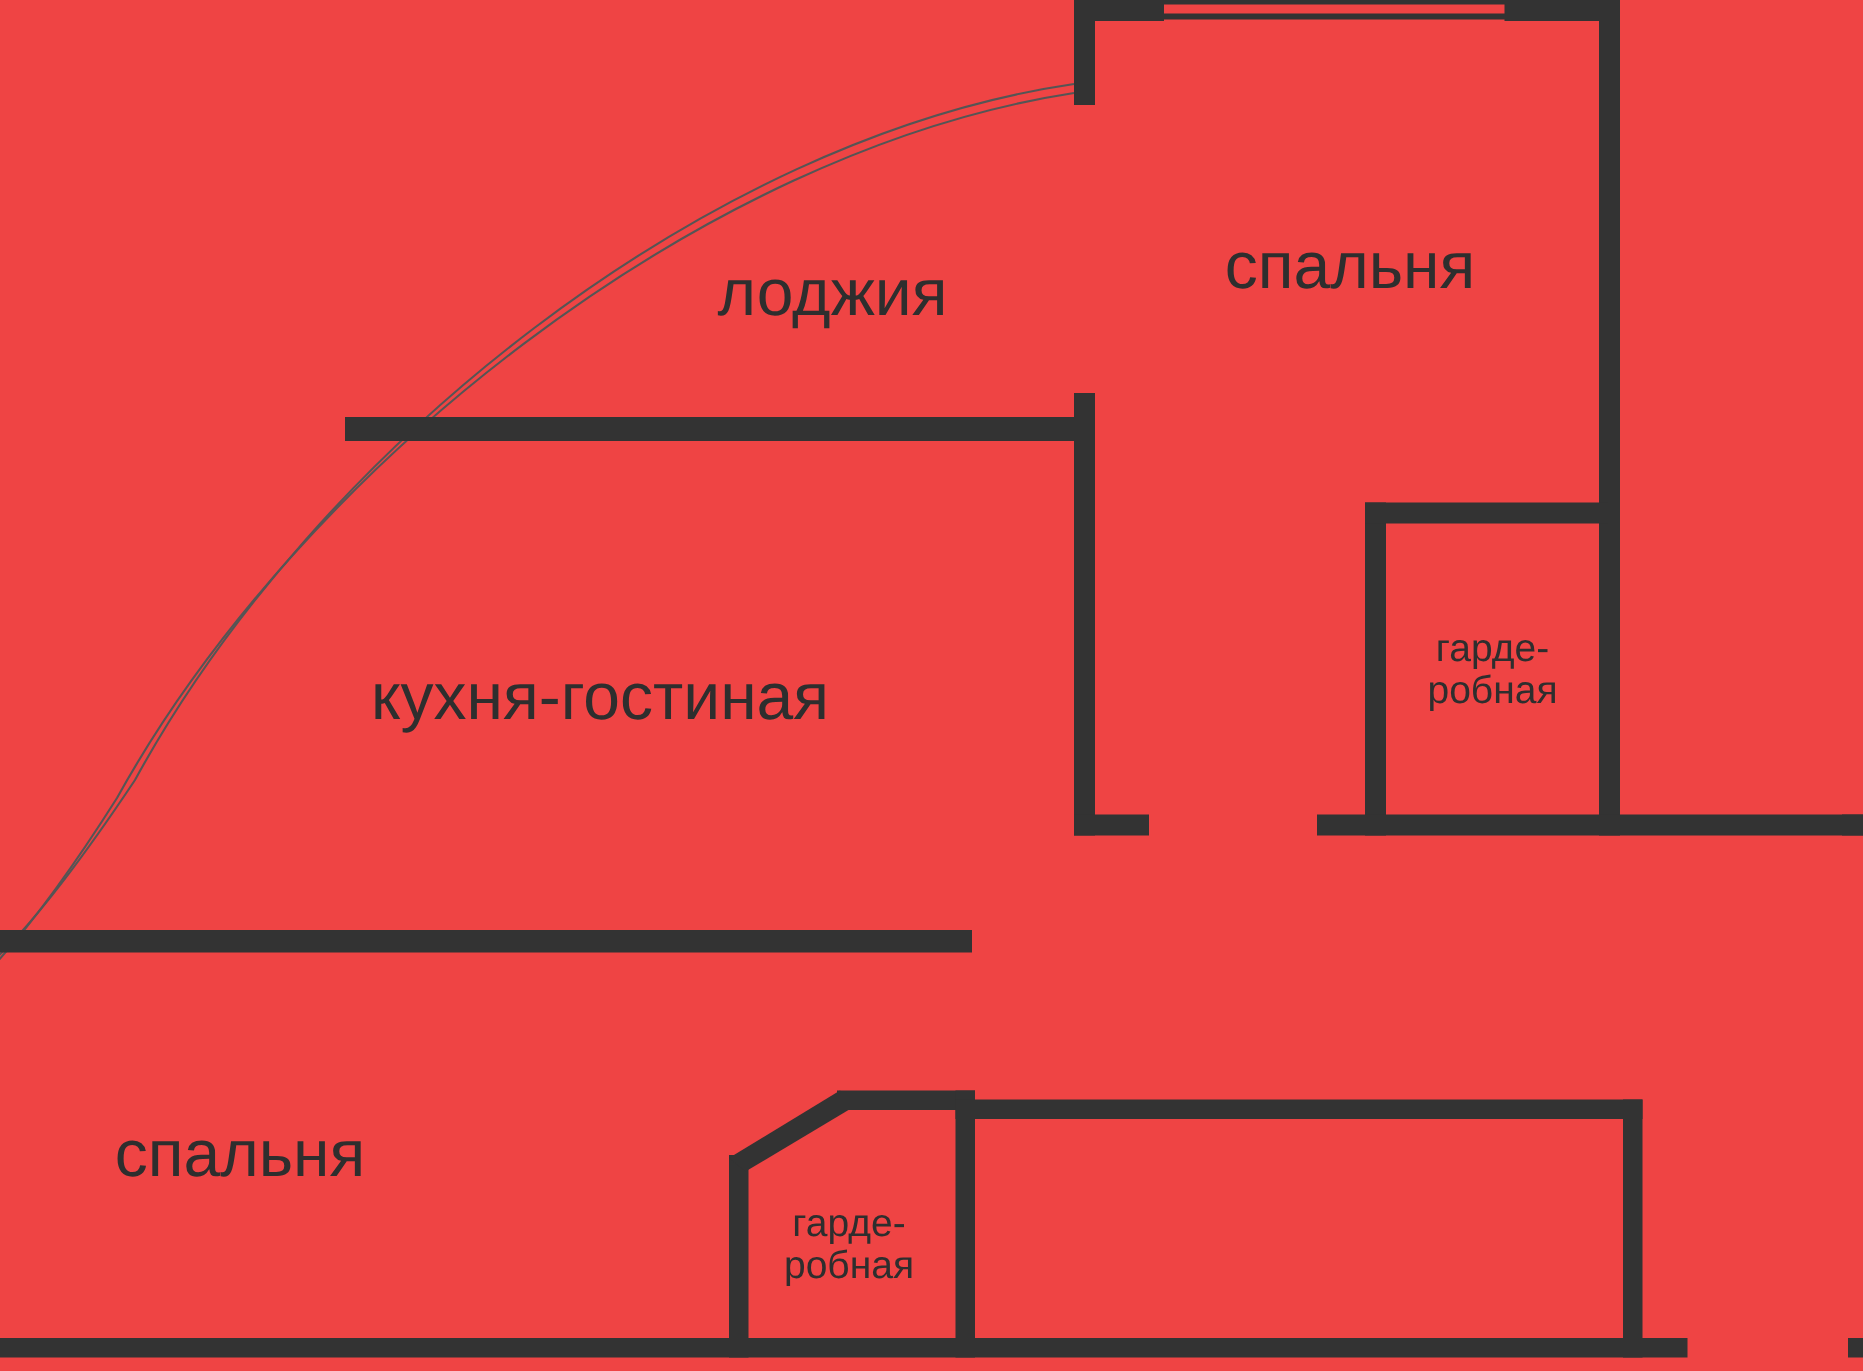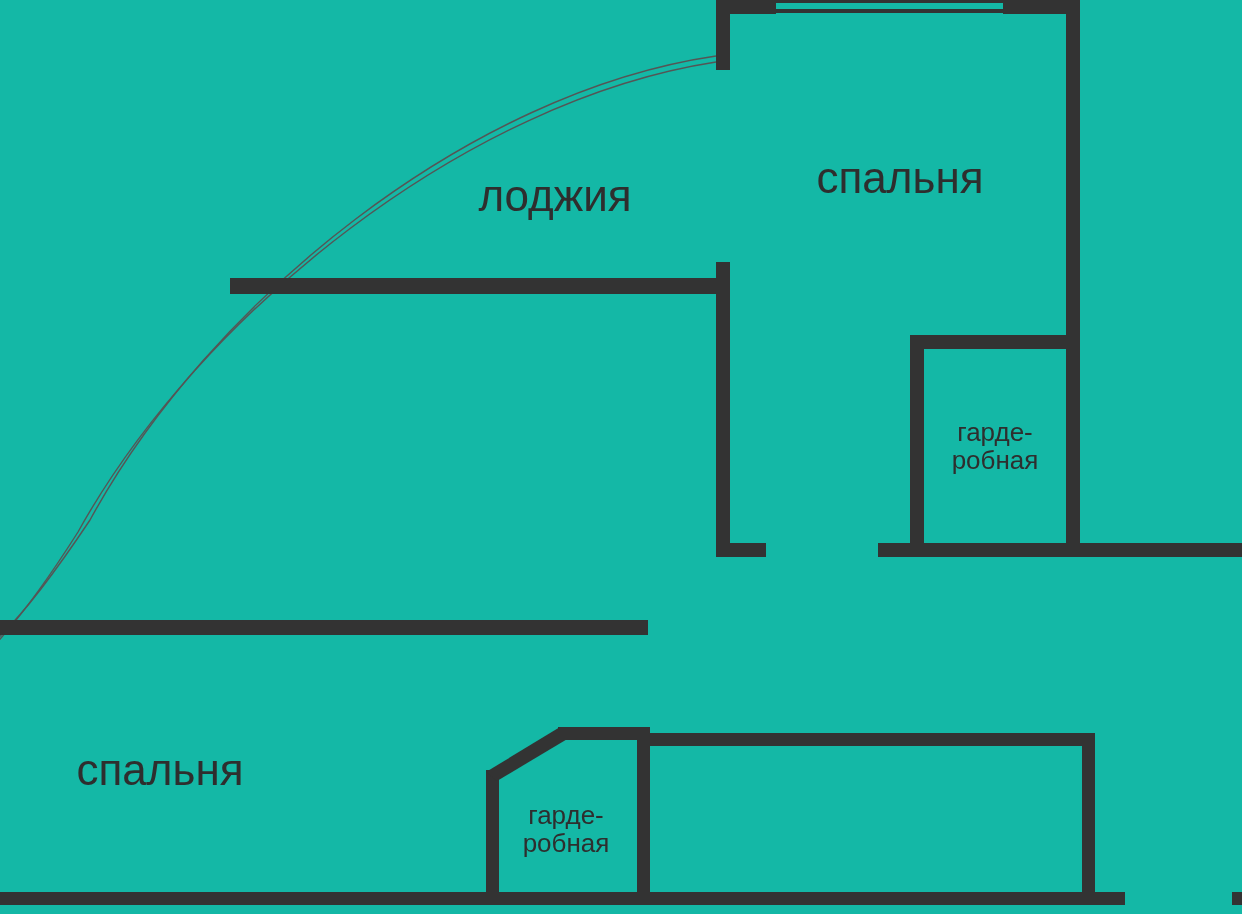--- a/index.html
+++ b/index.html
@@ -7,21 +7,21 @@
     padding: 0;
     background: #ffffff;
   }
   body {
     font-family: "Liberation Sans", sans-serif;
   }
   #plan {
     position: relative;
     width: 1242px;
     height: 914px;
-    background: #14b8a6;
+    background: #ef4444;
     overflow: hidden;
   }
   #plan svg {
     position: absolute;
     top: 0;
     left: 0;
     width: 1242px;
     height: 914px;
     display: block;
   }
@@ -95,20 +95,21 @@
 
       <rect x="1232" y="892" width="10" height="13"></rect>
 
     </g>
   </svg>
 
   <div class="room-label label-lg" style="left:555px; top:196px;">лоджия</div>
 
   <div class="room-label label-lg" style="left:900px; top:178px;">спальня</div>
 
+  <div class="room-label label-lg" style="left:400px; top:465px;">кухня-гостиная</div>
 
   <div class="room-label label-sm" style="left:995px; top:446px; width:150px;">
     <span>гарде-</span><br>
     <span>робная</span>
   </div>
 
   <div class="room-label label-lg" style="left:160px; top:770px;">спальня</div>
 
   <div class="room-label label-sm" style="left:566px; top:829px; width:150px;">
     <span>гарде-</span><br>

